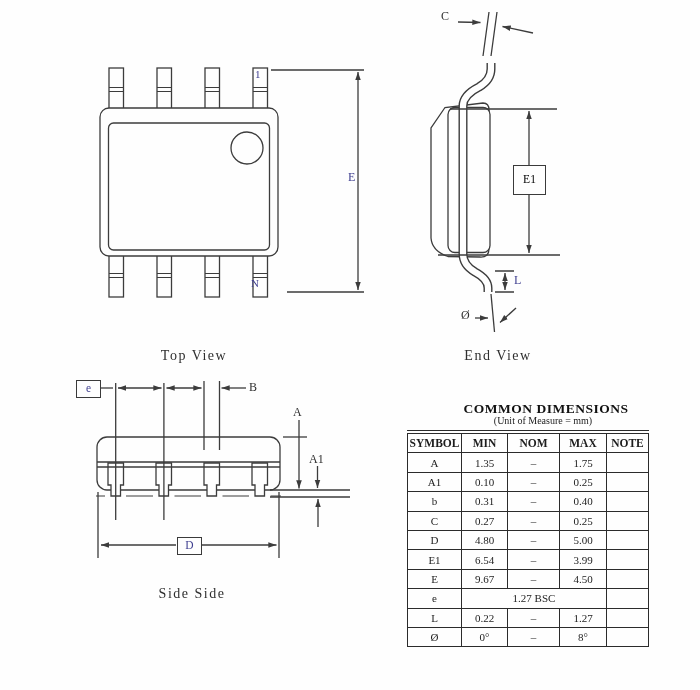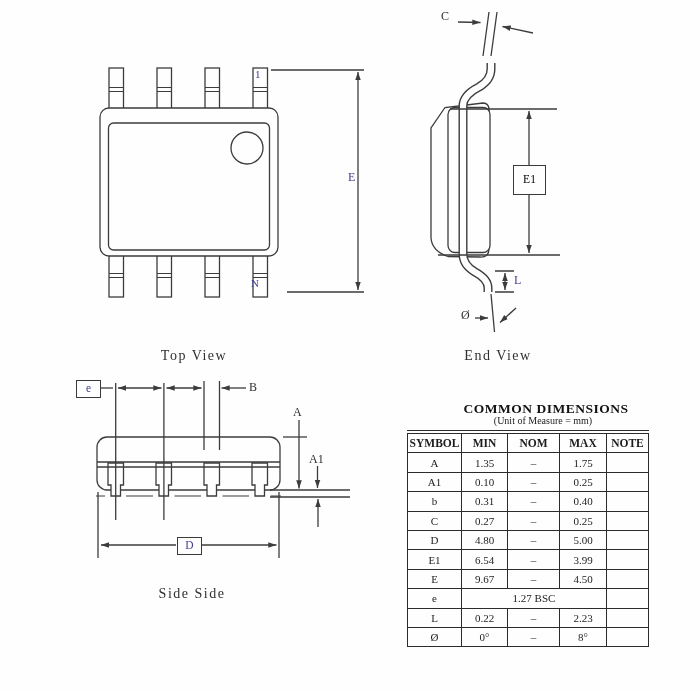--- a/index.html
+++ b/index.html
@@ -236,21 +236,21 @@
         </tr>
         <tr>
           <td>e</td>
           <td colspan="3">1.27 BSC</td>
           <td></td>
         </tr>
         <tr>
           <td>L</td>
           <td>0.22</td>
           <td>–</td>
-          <td>2.23</td>
+          <td>1.27</td>
           <td></td>
         </tr>
         <tr>
           <td>Ø</td>
           <td>0°</td>
           <td>–</td>
           <td>8°</td>
           <td></td>
         </tr>
       </tbody>

